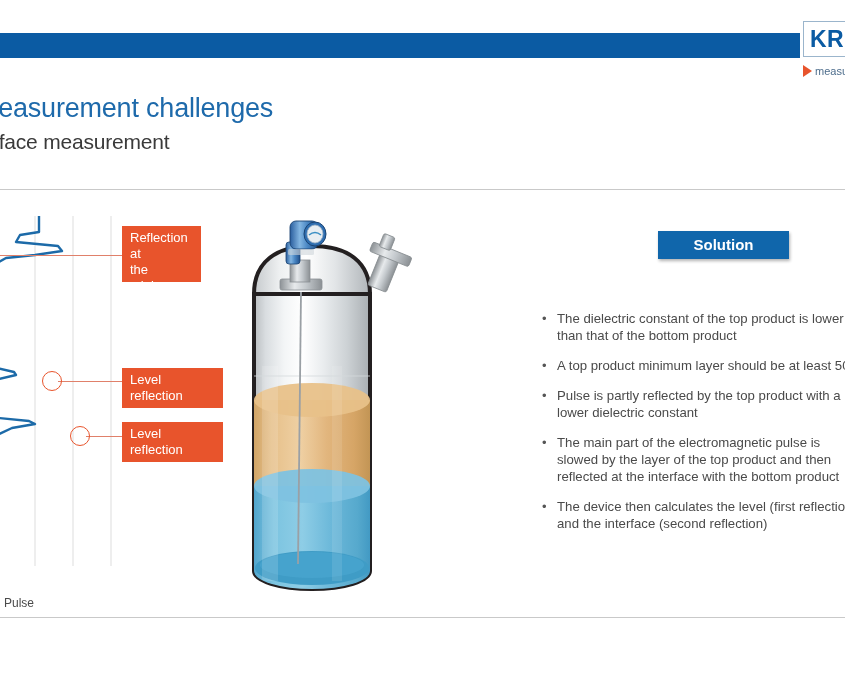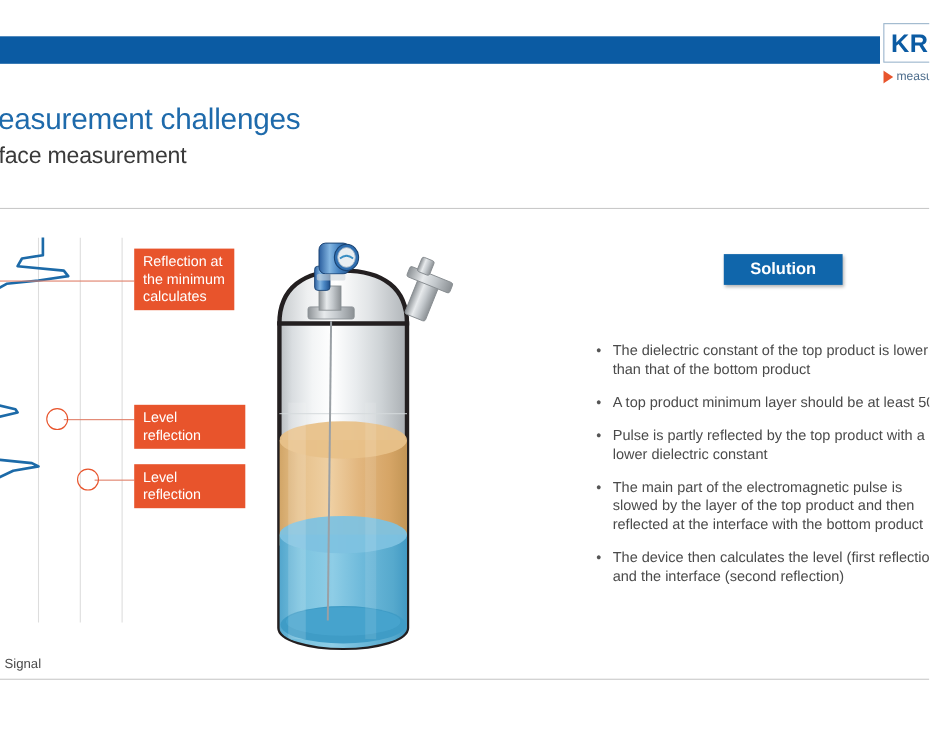--- a/index.html
+++ b/index.html
@@ -139,21 +139,21 @@
   
   .callout {
     position: absolute;
     background: #e8542c;
     color: #ffffff;
     font-size: 13px;
     line-height: 16px;
     padding: 4px 6px 5px 8px;
     box-sizing: border-box;
   }
-  #callout-process { left: 122px; top: 226px; width: 91px; height: 56px; }
+  #callout-process { left: 122px; top: 226px; width: 79px; height: 56px; }
   #callout-level1  { left: 122px; top: 368px; width: 101px; height: 40px; }
   #callout-level2  { left: 122px; top: 422px; width: 101px; height: 40px; }
 
   .leader {
     position: absolute;
     background: #e0806a;
     height: 1px;
   }
   #leader-process { left: 0px;  top: 255px; width: 122px; }
   #leader-level1  { left: 58px; top: 381px; width: 64px; }
@@ -178,21 +178,21 @@
     width: 240px;
     height: 395px;
   }
   .tank-svg { display: block; }
 
   
   .solution-btn {
     position: absolute;
     left: 658px;
     top: 231px;
-    width: 108px;
+    width: 131px;
     height: 28px;
     background: #1066ab;
     color: #ffffff;
     font-size: 15px;
     font-weight: bold;
     text-align: center;
     line-height: 28px;
     box-shadow: 1px 2px 3px rgba(0,0,0,0.30);
   }
 
@@ -261,21 +261,21 @@
         <line x1="133" y1="0" x2="133" y2="350"></line>
         <line x1="171" y1="0" x2="171" y2="350"></line>
       </g>
 
       <polyline fill="none" stroke="#1c6aa8" stroke-width="2.4" stroke-linejoin="round" stroke-linecap="round" points="99,0 99,16 80,19 76,26 118,30 122,35 95,39 66,42
                 57,47 56,147 57,152 74,156 76,159 59,163 56,171 56,198
                 59,202 89,205 95,208 72,212 57,219 57,350"></polyline>
     </svg>
   </div>
 
-  <div class="chart-caption">Signal</div>
+  <div class="chart-caption">Pulse</div>
   <div class="chart-baseline"></div>
 
   <div class="leader" id="leader-process"></div>
   <div class="leader" id="leader-level1"></div>
   <div class="leader" id="leader-level2"></div>
 
   <div class="marker-circle" id="marker-1"></div>
   <div class="marker-circle" id="marker-2"></div>
 
   <div class="callout" id="callout-process">

